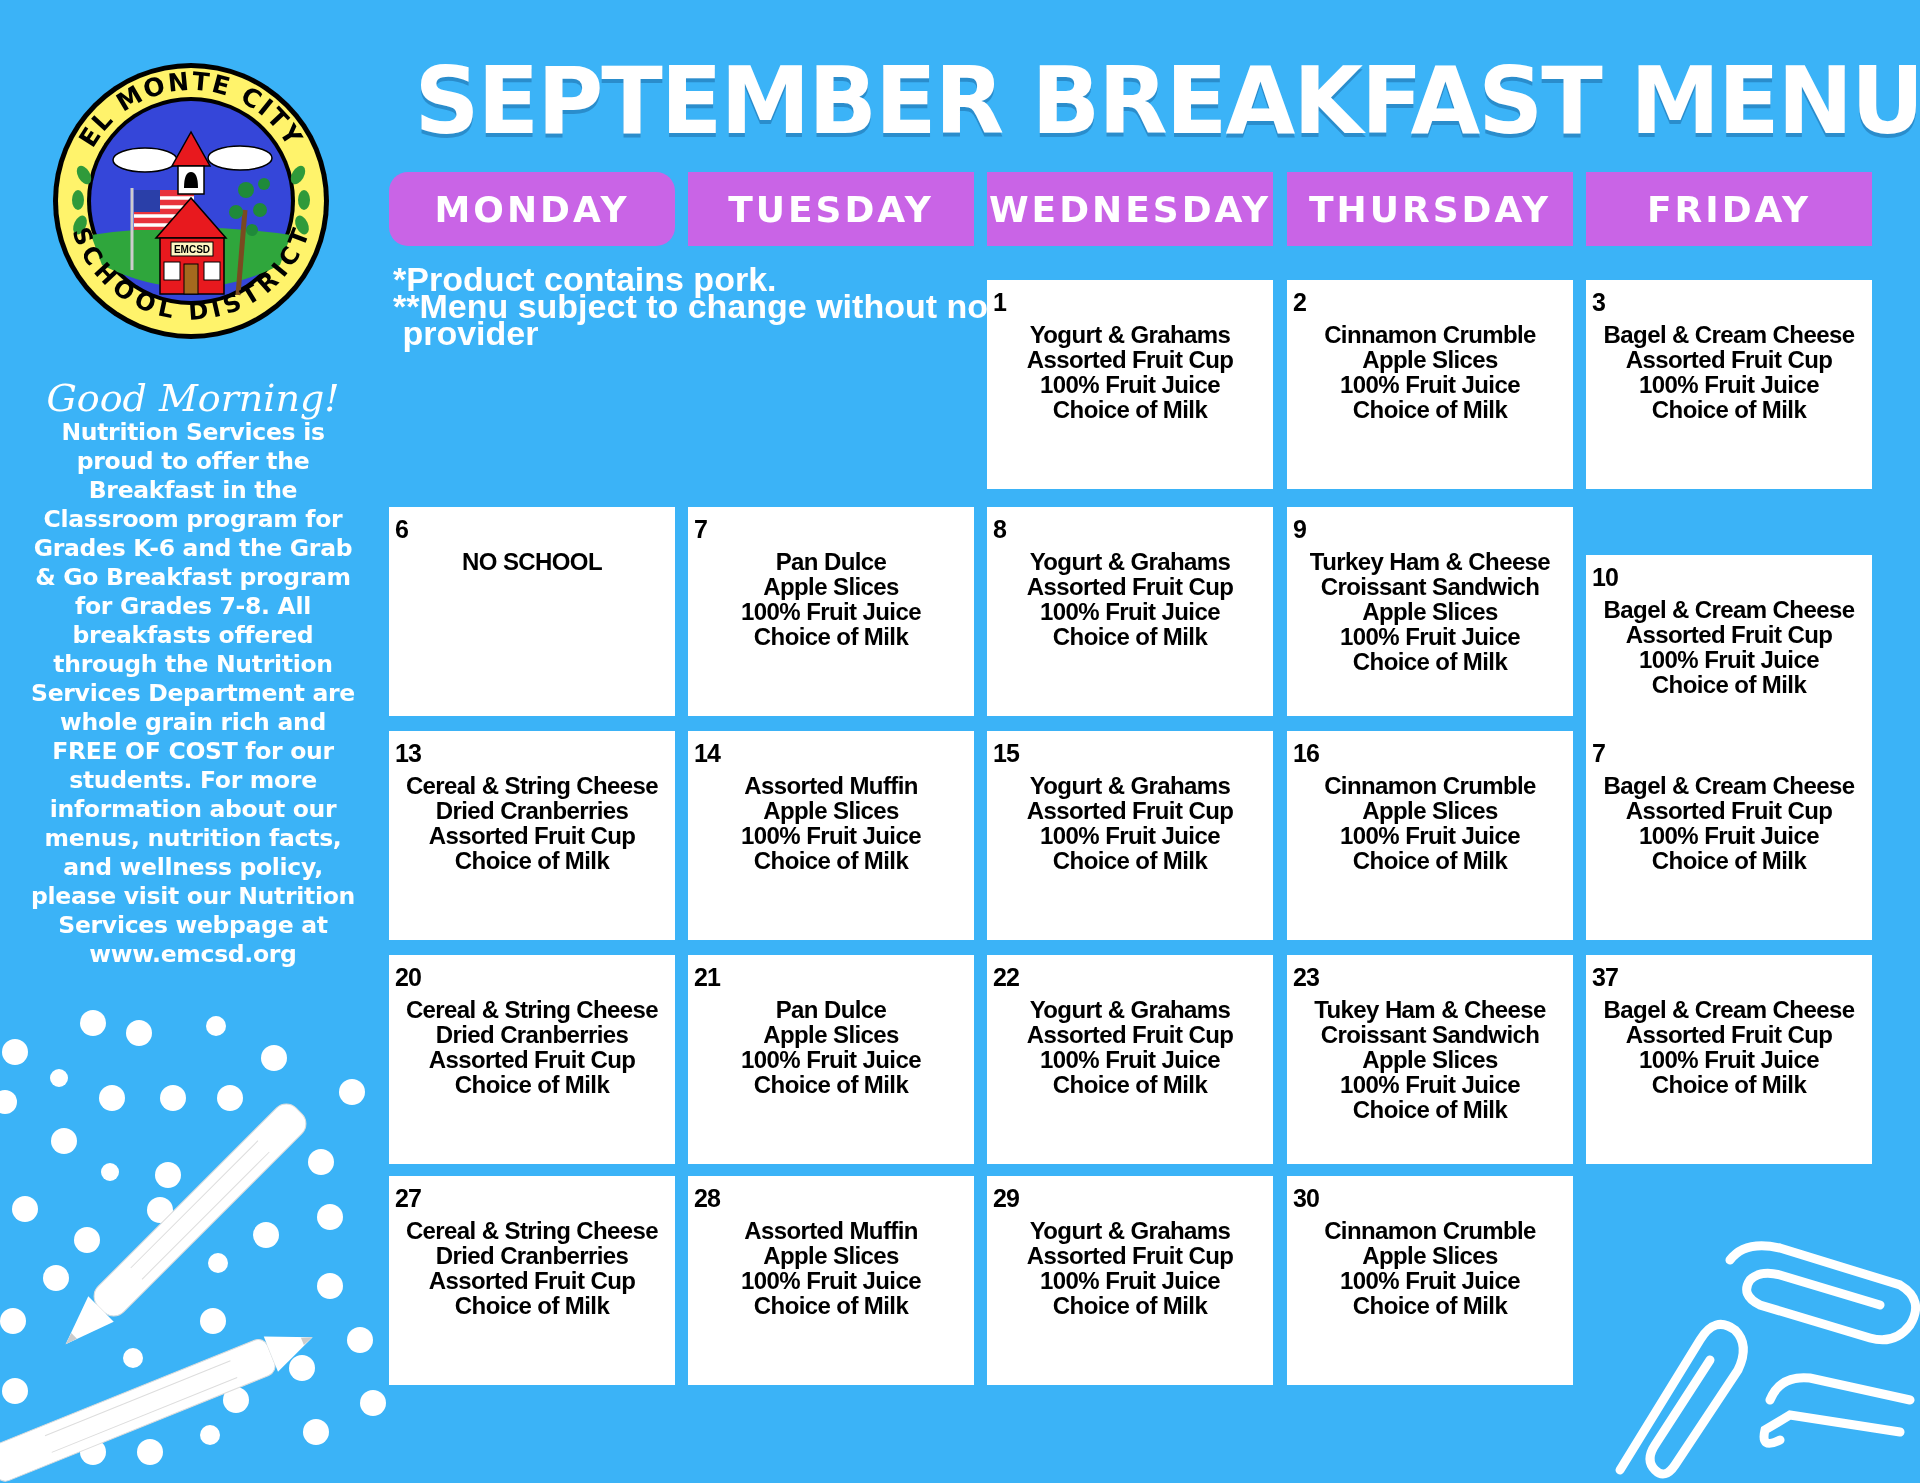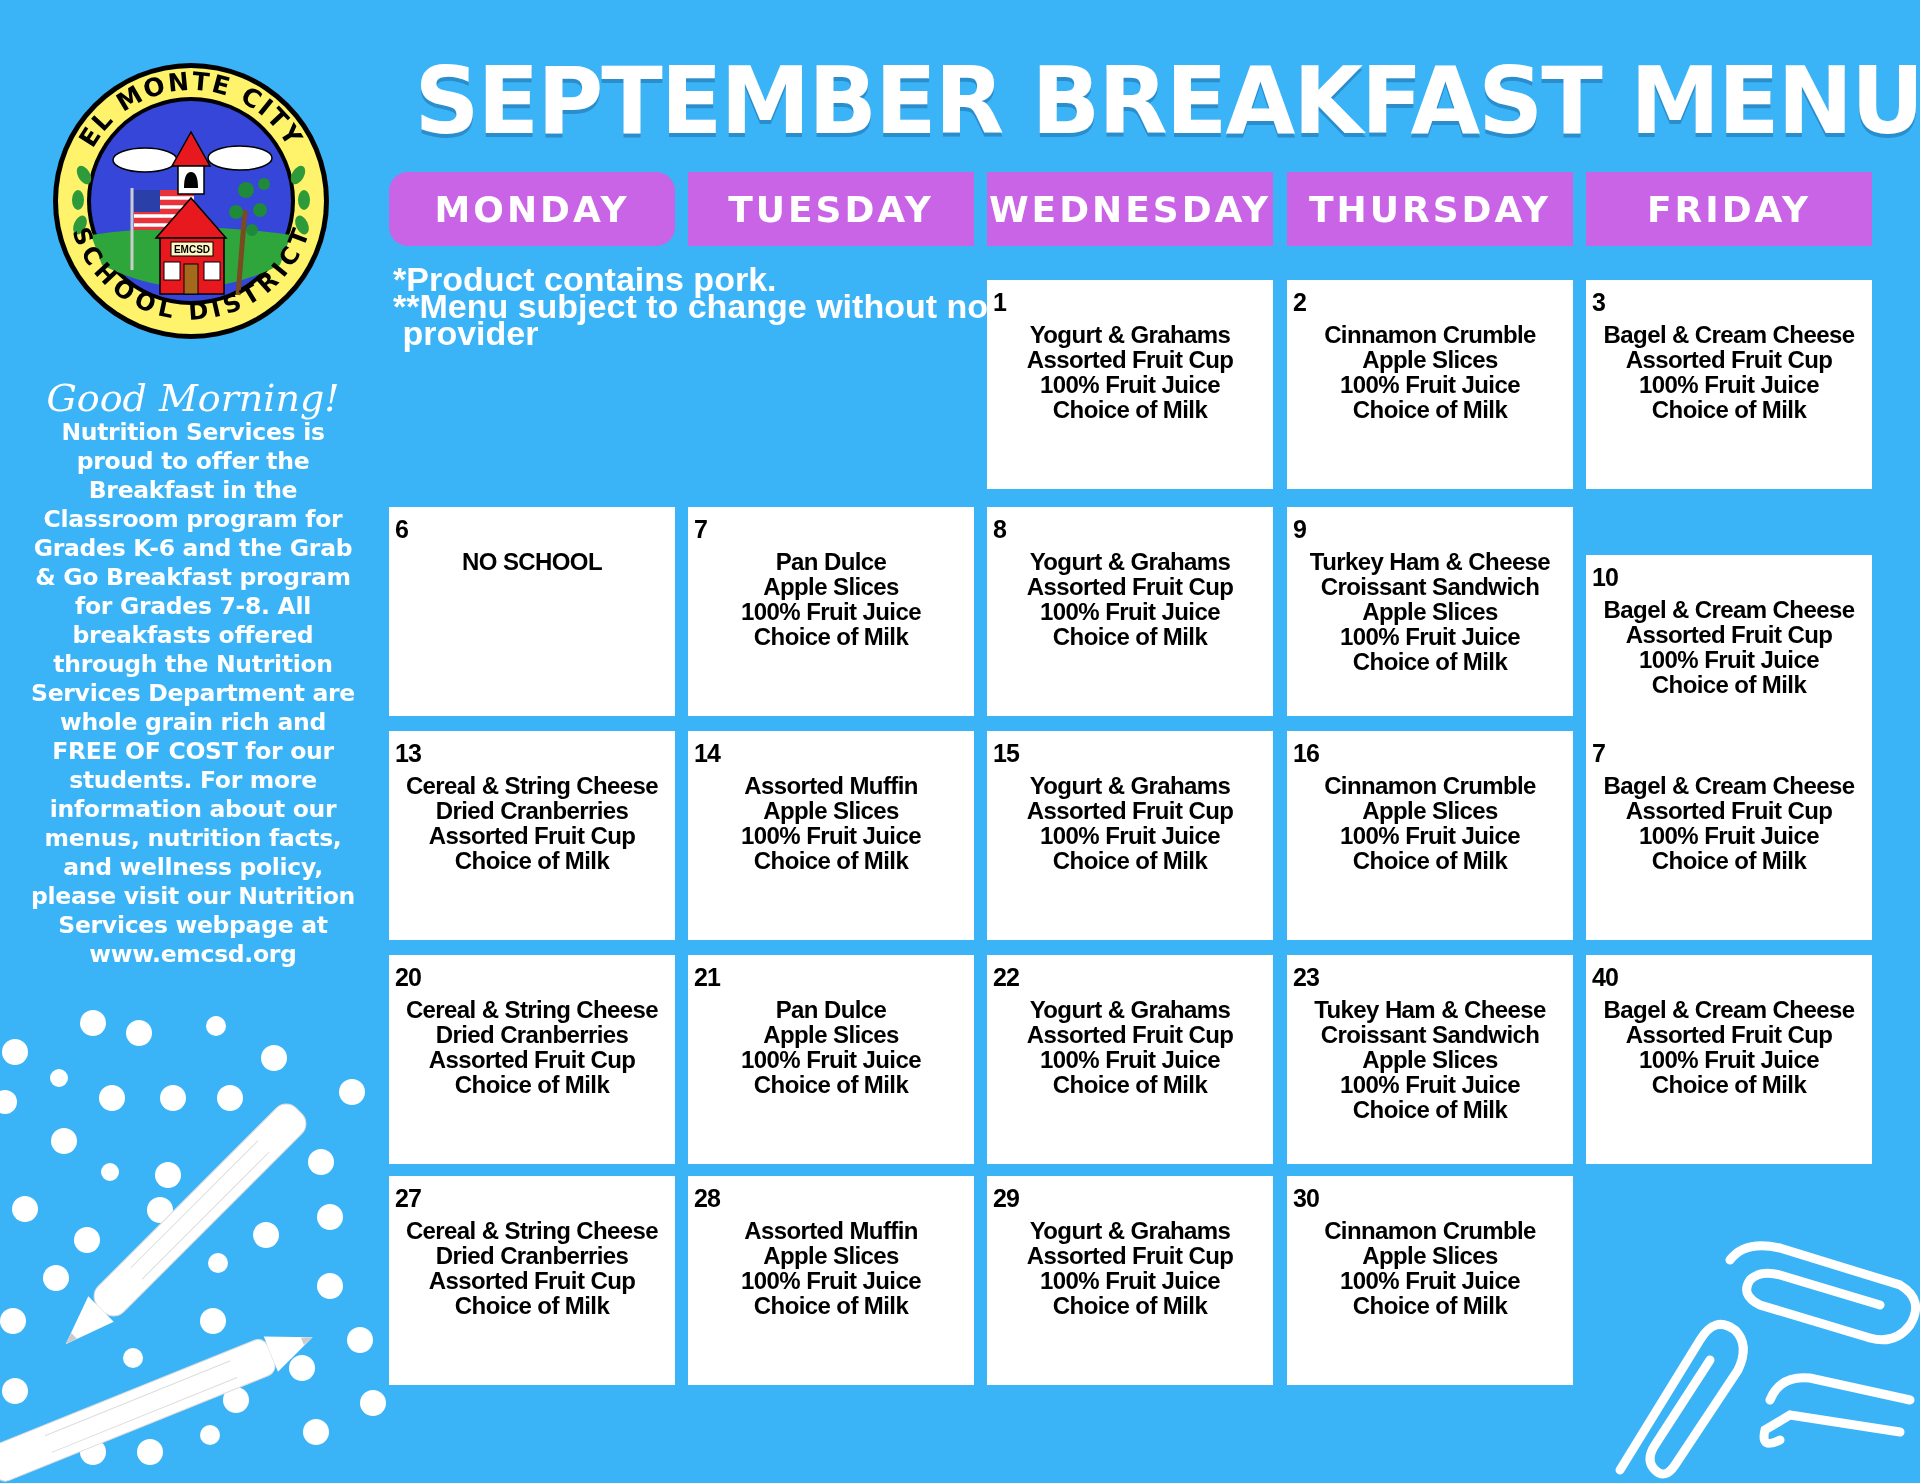--- a/index.html
+++ b/index.html
@@ -288,21 +288,21 @@
       <div class="date">23</div>
       <div class="items">
         <div>Tukey Ham &amp; Cheese</div>
         <div>Croissant Sandwich</div>
         <div>Apple Slices</div>
         <div>100% Fruit Juice</div>
         <div>Choice of Milk</div>
       </div>
     </div>
     <div class="cell" style="left: 1586px; top: 955px;">
-      <div class="date">40</div>
+      <div class="date">37</div>
       <div class="items">
         <div>Bagel &amp; Cream Cheese</div>
         <div>Assorted Fruit Cup</div>
         <div>100% Fruit Juice</div>
         <div>Choice of Milk</div>
       </div>
     </div>
     <div class="cell" style="left: 389px; top: 1176px;">
       <div class="date">27</div>
       <div class="items">

